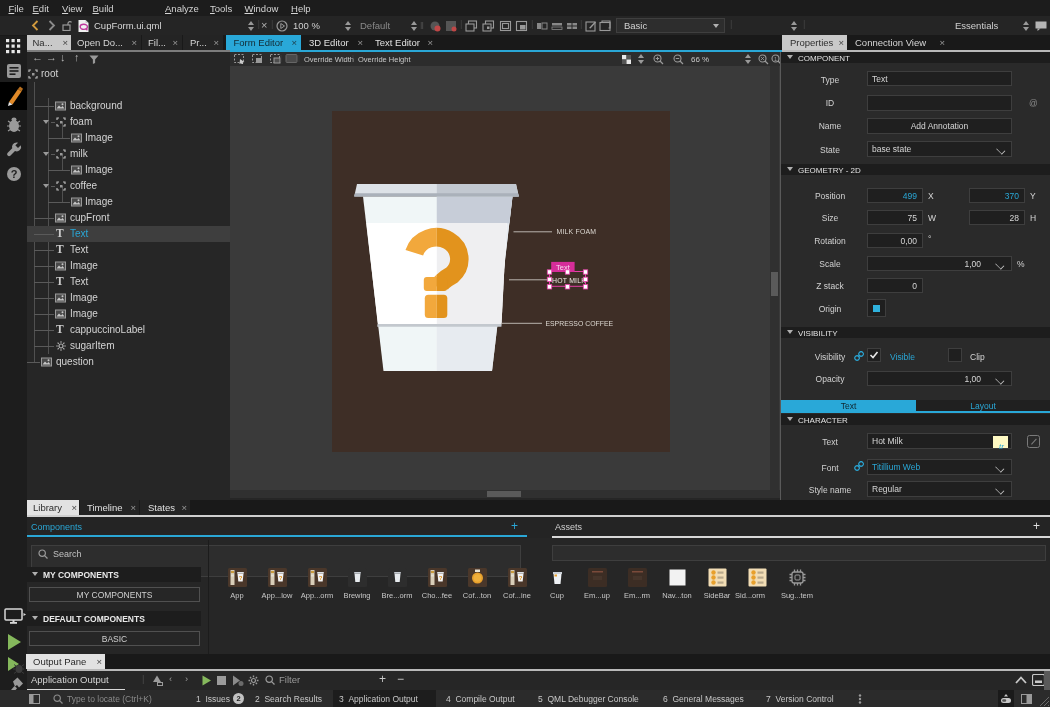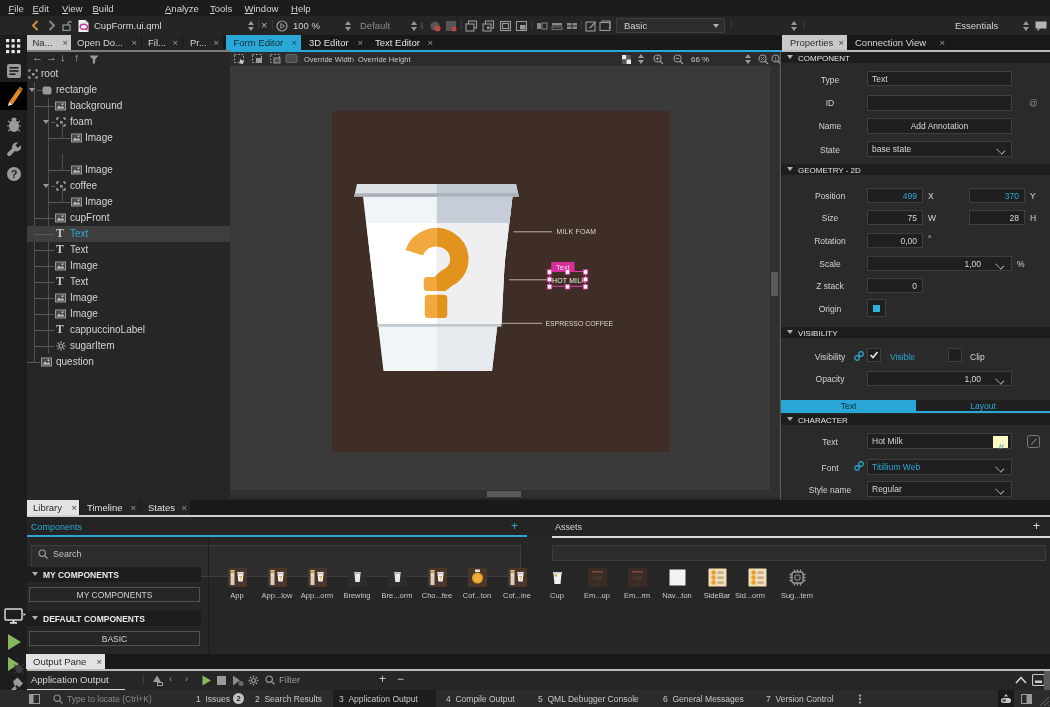--- a/index.html
+++ b/index.html
@@ -253,28 +253,20 @@
 <div class="abs" style="left:34.5px;top:56px;width:1px;height:16px;background:#505050;"></div>
 <div class="abs" style="left:34.5px;top:88px;width:1px;height:16px;background:#505050;"></div>
 <div class="abs" style="left:34.5px;top:120px;width:1px;height:16px;background:#505050;"></div>
 <div class="abs" style="left:0;top:0px;width:203px;height:16px;">
       <svg class="abs" style="left:1px;top:3px;" width="10" height="10">
         <path d="M1 3 V1 h2 M7 1 h2 v2 M9 7 v2 h-2 M3 9 H1 V7" stroke="#b8b8b8" fill="none" stroke-width="1.2"></path>
         <rect x="4" y="4" width="2.5" height="2.5" fill="#999"></rect>
       </svg>
       <span class="abs" style="left:14px;top:2px;">root</span>
     </div>
-<div class="abs" style="left:0;top:16px;width:203px;height:16px;">
-      <div class="abs" style="left:2px;top:5.5px;width:0;height:0;border-left:3.5px solid transparent;border-right:3.5px solid transparent;border-top:4.5px solid #9a9a9a;"></div>
-      <div class="abs" style="left:10px;top:8px;width:5px;height:1px;background:#5a5a5a;"></div>
-      <svg class="abs" style="left:15px;top:3.5px;" width="10" height="9">
-        <rect x="0.5" y="0.5" width="9" height="8" rx="2.5" fill="#9a9a9a"></rect>
-      </svg>
-      <span class="abs" style="left:29px;top:2px;">rectangle</span>
-    </div>
 <div class="abs" style="left:0;top:32px;width:203px;height:16px;">
       <div class="abs" style="left:7px;top:8px;width:20px;height:1px;background:#5a5a5a;"></div>
       <svg class="abs" style="left:28px;top:3px;" width="11" height="10">
         <rect x="0.5" y="1" width="10" height="8" fill="#4a4a4a" stroke="#9a9a9a"></rect>
         <path d="M1.5 7.5 L4 4.5 L6 6.5 L7.5 5 L9.5 7.5 Z" fill="#c8c8c8"></path>
         <circle cx="7.5" cy="3.2" r="1" fill="#c8c8c8"></circle>
       </svg>
       <span class="abs" style="left:43px;top:2px;">background</span>
     </div>
 <div class="abs" style="left:0;top:48px;width:203px;height:16px;">
@@ -287,20 +279,29 @@
       <span class="abs" style="left:43px;top:2px;">foam</span>
     </div>
 <div class="abs" style="left:0;top:64px;width:203px;height:16px;">
       <div class="abs" style="left:21px;top:8px;width:22px;height:1px;background:#5a5a5a;"></div>
       <svg class="abs" style="left:44px;top:3px;" width="11" height="10">
         <rect x="0.5" y="1" width="10" height="8" fill="#4a4a4a" stroke="#9a9a9a"></rect>
         <path d="M1.5 7.5 L4 4.5 L6 6.5 L7.5 5 L9.5 7.5 Z" fill="#c8c8c8"></path>
         <circle cx="7.5" cy="3.2" r="1" fill="#c8c8c8"></circle>
       </svg>
       <span class="abs" style="left:58px;top:2px;">Image</span>
+    </div>
+<div class="abs" style="left:0;top:80px;width:203px;height:16px;">
+      <div class="abs" style="left:16px;top:5.5px;width:0;height:0;border-left:3.5px solid transparent;border-right:3.5px solid transparent;border-top:4.5px solid #9a9a9a;"></div>
+      <div class="abs" style="left:24px;top:8px;width:4px;height:1px;background:#5a5a5a;"></div>
+      <svg class="abs" style="left:29px;top:3px;" width="10" height="10">
+        <path d="M1 3 V1 h2 M7 1 h2 v2 M9 7 v2 h-2 M3 9 H1 V7" stroke="#b8b8b8" fill="none" stroke-width="1.2"></path>
+        <rect x="4" y="4" width="2.5" height="2.5" fill="#999"></rect>
+      </svg>
+      <span class="abs" style="left:43px;top:2px;">milk</span>
     </div>
 <div class="abs" style="left:0;top:96px;width:203px;height:16px;">
       <div class="abs" style="left:21px;top:8px;width:22px;height:1px;background:#5a5a5a;"></div>
       <svg class="abs" style="left:44px;top:3px;" width="11" height="10">
         <rect x="0.5" y="1" width="10" height="8" fill="#4a4a4a" stroke="#9a9a9a"></rect>
         <path d="M1.5 7.5 L4 4.5 L6 6.5 L7.5 5 L9.5 7.5 Z" fill="#c8c8c8"></path>
         <circle cx="7.5" cy="3.2" r="1" fill="#c8c8c8"></circle>
       </svg>
       <span class="abs" style="left:58px;top:2px;">Image</span>
     </div>

